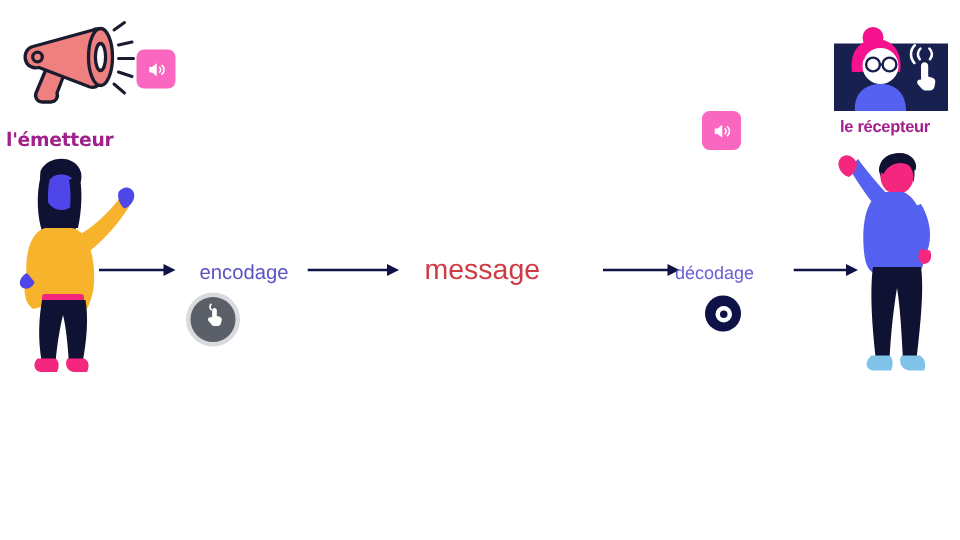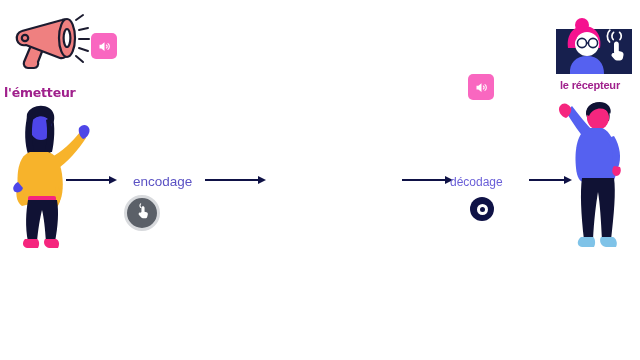--- a/index.html
+++ b/index.html
@@ -216,20 +216,21 @@
     </span>
   </div>
 
   <div class="abs arrow" style="left:205px; top:174px;">
     <svg width="62" height="12" viewBox="0 0 62 12">
       <line x1="0" y1="6" x2="55" y2="6" stroke="#0f1246" stroke-width="1.8"></line>
       <path d="M53 2 L61 6 L53 10 Z" fill="#0f1246"></path>
     </svg>
   </div>
 
+  <div class="abs label-message">message</div>
 
   <div class="abs arrow" style="left:402px; top:174px;">
     <svg width="52" height="12" viewBox="0 0 52 12">
       <line x1="0" y1="6" x2="45" y2="6" stroke="#0f1246" stroke-width="1.8"></line>
       <path d="M43 2 L51 6 L43 10 Z" fill="#0f1246"></path>
     </svg>
   </div>
 
   <div class="abs label-decodage">décodage</div>
 

